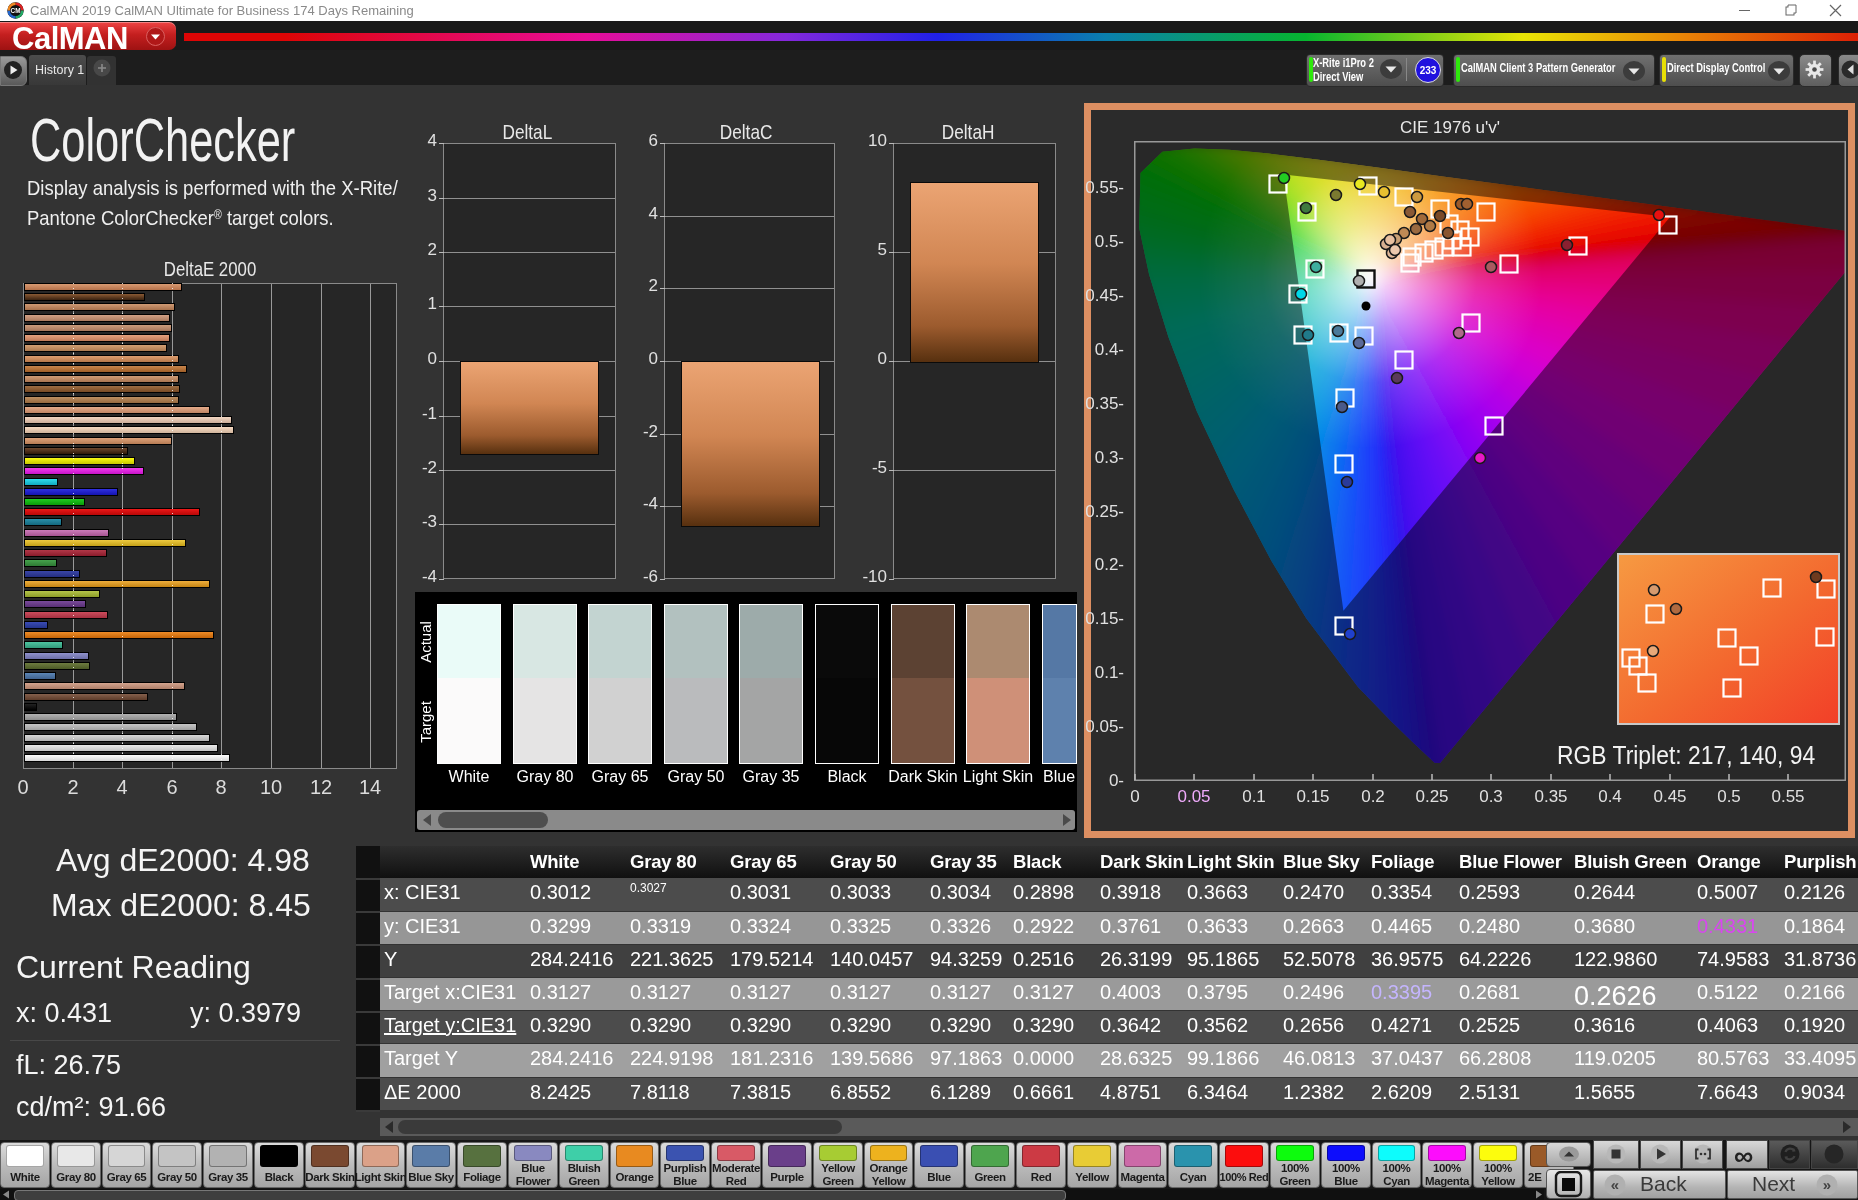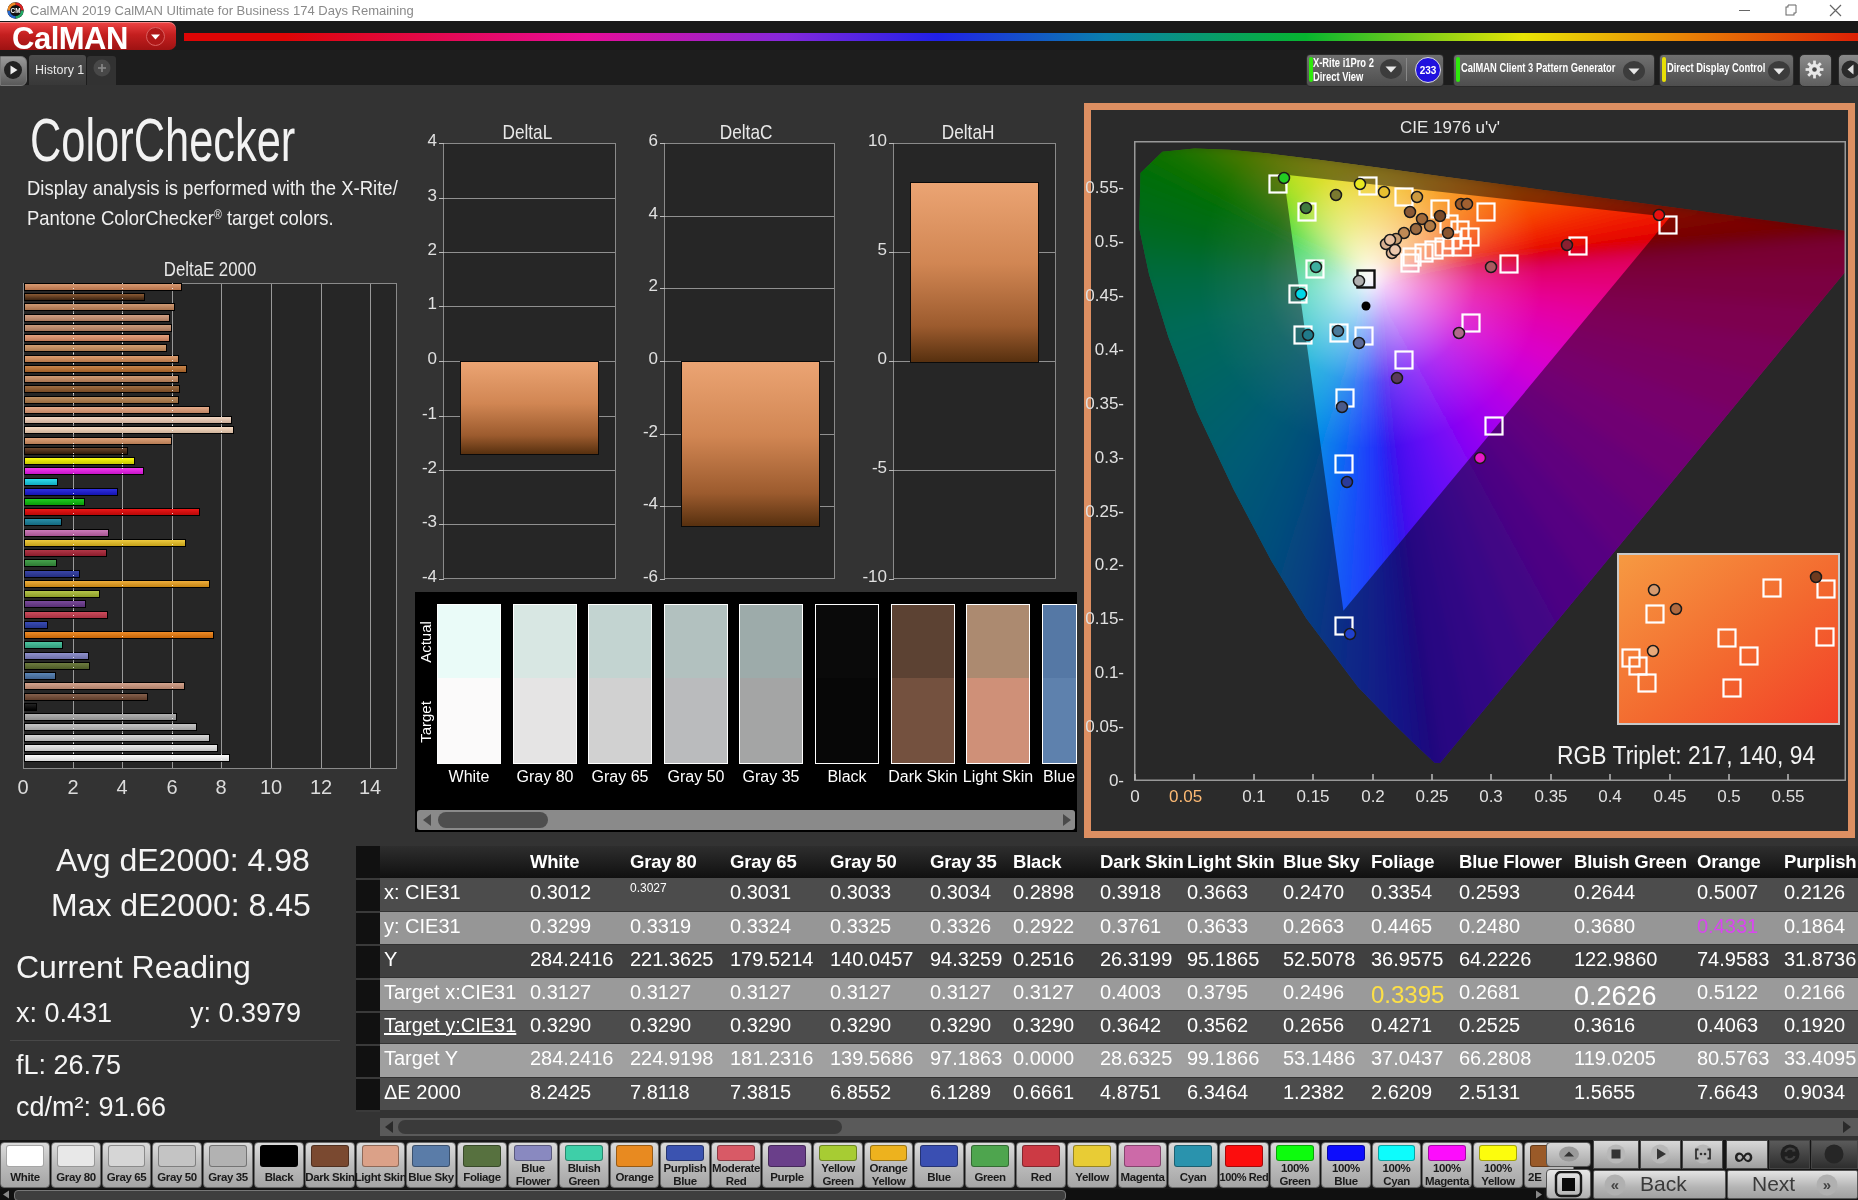--- a/index.html
+++ b/index.html
@@ -306,21 +306,21 @@
 <div class="t" style="left:1060px;top:609px;width:64px;text-align:right;font-size:17px;color:#e0e0e0;">0.15-</div>
 <div class="t" style="left:1060px;top:555px;width:64px;text-align:right;font-size:17px;color:#e0e0e0;">0.2-</div>
 <div class="t" style="left:1060px;top:502px;width:64px;text-align:right;font-size:17px;color:#e0e0e0;">0.25-</div>
 <div class="t" style="left:1060px;top:448px;width:64px;text-align:right;font-size:17px;color:#e0e0e0;">0.3-</div>
 <div class="t" style="left:1060px;top:394px;width:64px;text-align:right;font-size:17px;color:#e0e0e0;">0.35-</div>
 <div class="t" style="left:1060px;top:340px;width:64px;text-align:right;font-size:17px;color:#e0e0e0;">0.4-</div>
 <div class="t" style="left:1060px;top:286px;width:64px;text-align:right;font-size:17px;color:#e0e0e0;">0.45-</div>
 <div class="t" style="left:1060px;top:232px;width:64px;text-align:right;font-size:17px;color:#e0e0e0;">0.5-</div>
 <div class="t" style="left:1060px;top:178px;width:64px;text-align:right;font-size:17px;color:#e0e0e0;">0.55-</div>
 <div class="t" style="left:1110px;top:787px;width:50px;text-align:center;font-size:17px;color:#e0e0e0;">0</div>
-<div class="t" style="left:1169px;top:787px;width:50px;font-size:17px;color:#fdba74;">0.05</div>
+<div class="t" style="left:1169px;top:787px;width:50px;text-align:center;font-size:17px;color:#f0abfc;">0.05</div>
 <div class="t" style="left:1229px;top:787px;width:50px;text-align:center;font-size:17px;color:#e0e0e0;">0.1</div>
 <div class="t" style="left:1288px;top:787px;width:50px;text-align:center;font-size:17px;color:#e0e0e0;">0.15</div>
 <div class="t" style="left:1348px;top:787px;width:50px;text-align:center;font-size:17px;color:#e0e0e0;">0.2</div>
 <div class="t" style="left:1407px;top:787px;width:50px;text-align:center;font-size:17px;color:#e0e0e0;">0.25</div>
 <div class="t" style="left:1466px;top:787px;width:50px;text-align:center;font-size:17px;color:#e0e0e0;">0.3</div>
 <div class="t" style="left:1526px;top:787px;width:50px;text-align:center;font-size:17px;color:#e0e0e0;">0.35</div>
 <div class="t" style="left:1585px;top:787px;width:50px;text-align:center;font-size:17px;color:#e0e0e0;">0.4</div>
 <div class="t" style="left:1645px;top:787px;width:50px;text-align:center;font-size:17px;color:#e0e0e0;">0.45</div>
 <div class="t" style="left:1704px;top:787px;width:50px;text-align:center;font-size:17px;color:#e0e0e0;">0.5</div>
 <div class="t" style="left:1763px;top:787px;width:50px;text-align:center;font-size:17px;color:#e0e0e0;">0.55</div>
@@ -634,21 +634,21 @@
 <div class="t" style="left:384px;top:981px;font-size:20px;color:#fff;">Target x:CIE31</div>
 <div class="t" style="left:530px;top:981px;font-size:20px;color:#fff;">0.3127</div>
 <div class="t" style="left:630px;top:981px;font-size:20px;color:#fff;">0.3127</div>
 <div class="t" style="left:730px;top:981px;font-size:20px;color:#fff;">0.3127</div>
 <div class="t" style="left:830px;top:981px;font-size:20px;color:#fff;">0.3127</div>
 <div class="t" style="left:930px;top:981px;font-size:20px;color:#fff;">0.3127</div>
 <div class="t" style="left:1013px;top:981px;font-size:20px;color:#fff;">0.3127</div>
 <div class="t" style="left:1100px;top:981px;font-size:20px;color:#fff;">0.4003</div>
 <div class="t" style="left:1187px;top:981px;font-size:20px;color:#fff;">0.3795</div>
 <div class="t" style="left:1283px;top:981px;font-size:20px;color:#fff;">0.2496</div>
-<div class="t" style="left:1371px;top:981px;font-size:24px;color:#fde047;">0.3395</div>
+<div class="t" style="left:1371px;top:981px;font-size:20px;color:#c4b5fd;">0.3395</div>
 <div class="t" style="left:1459px;top:981px;font-size:20px;color:#fff;">0.2681</div>
 <div class="t" style="left:1574px;top:981px;font-size:27px;color:#fff;">0.2626</div>
 <div class="t" style="left:1697px;top:981px;font-size:20px;color:#fff;">0.5122</div>
 <div class="t" style="left:1784px;top:981px;font-size:20px;color:#fff;">0.2166</div>
 <div style="position:absolute;left:380px;top:1011px;width:1478px;height:32px;background:#4c4c4c;"></div>
 <div class="t" style="left:384px;top:1014px;font-size:20px;color:#fff;text-decoration:underline;">Target y:CIE31</div>
 <div class="t" style="left:530px;top:1014px;font-size:20px;color:#fff;">0.3290</div>
 <div class="t" style="left:630px;top:1014px;font-size:20px;color:#fff;">0.3290</div>
 <div class="t" style="left:730px;top:1014px;font-size:20px;color:#fff;">0.3290</div>
 <div class="t" style="left:830px;top:1014px;font-size:20px;color:#fff;">0.3290</div>
@@ -665,21 +665,21 @@
 <div style="position:absolute;left:380px;top:1044px;width:1478px;height:33px;background:#a0a0a0;"></div>
 <div class="t" style="left:384px;top:1047px;font-size:20px;color:#fff;">Target Y</div>
 <div class="t" style="left:530px;top:1047px;font-size:20px;color:#fff;">284.2416</div>
 <div class="t" style="left:630px;top:1047px;font-size:20px;color:#fff;">224.9198</div>
 <div class="t" style="left:730px;top:1047px;font-size:20px;color:#fff;">181.2316</div>
 <div class="t" style="left:830px;top:1047px;font-size:20px;color:#fff;">139.5686</div>
 <div class="t" style="left:930px;top:1047px;font-size:20px;color:#fff;">97.1863</div>
 <div class="t" style="left:1013px;top:1047px;font-size:20px;color:#fff;">0.0000</div>
 <div class="t" style="left:1100px;top:1047px;font-size:20px;color:#fff;">28.6325</div>
 <div class="t" style="left:1187px;top:1047px;font-size:20px;color:#fff;">99.1866</div>
-<div class="t" style="left:1283px;top:1047px;font-size:20px;color:#fff;">53.1486</div>
+<div class="t" style="left:1283px;top:1047px;font-size:20px;color:#fff;">46.0813</div>
 <div class="t" style="left:1371px;top:1047px;font-size:20px;color:#fff;">37.0437</div>
 <div class="t" style="left:1459px;top:1047px;font-size:20px;color:#fff;">66.2808</div>
 <div class="t" style="left:1574px;top:1047px;font-size:20px;color:#fff;">119.0205</div>
 <div class="t" style="left:1697px;top:1047px;font-size:20px;color:#fff;">80.5763</div>
 <div class="t" style="left:1784px;top:1047px;font-size:20px;color:#fff;">33.4095</div>
 <div style="position:absolute;left:380px;top:1078px;width:1478px;height:32px;background:#4c4c4c;"></div>
 <div class="t" style="left:384px;top:1081px;font-size:20px;color:#fff;">ΔE 2000</div>
 <div class="t" style="left:530px;top:1081px;font-size:20px;color:#fff;">8.2425</div>
 <div class="t" style="left:630px;top:1081px;font-size:20px;color:#fff;">7.8118</div>
 <div class="t" style="left:730px;top:1081px;font-size:20px;color:#fff;">7.3815</div>

